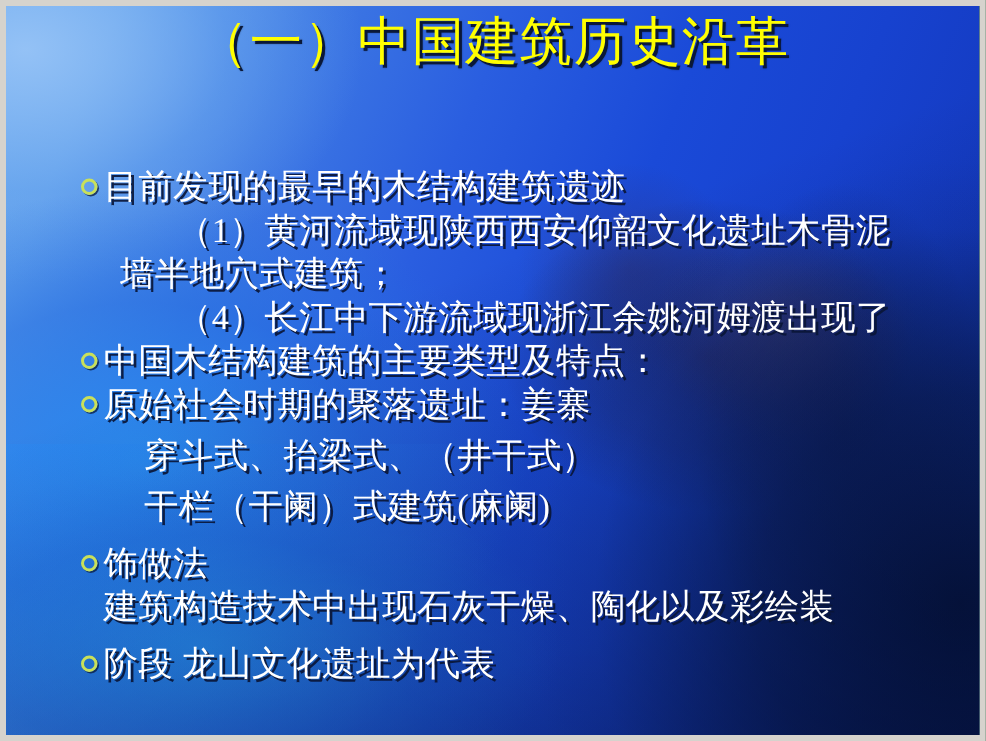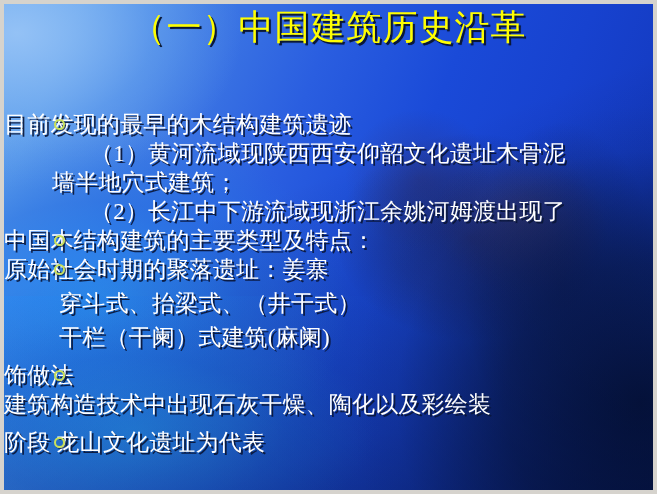--- a/index.html
+++ b/index.html
@@ -109,20 +109,21 @@
 
   #body-block {
     position: absolute;
     left: 0;
     right: 0;
     top: 106px;
   }
 
   .bullet-row {
     position: relative;
+    padding-left: 65px;
     padding-right: 8px;
   }
   .bullet-mark {
     position: absolute;
     left: 50px;
     top: 9px;
     width: 11px;
     height: 11px;
     border: 2px solid #c9e05a;
     border-radius: 50%;
@@ -132,23 +133,24 @@
   .txt {
     color: #ffffff;
     font-size: 23px;
     line-height: 29px;
     letter-spacing: 0.2px;
     text-shadow: 2px 2px 0 rgba(10,22,55,0.92);
   }
   .plain-row {
     padding-left: 48px;
     padding-right: 8px;
+    margin-left: 28px;
   }
   .indent-1 { text-indent: 38px; }
-  .indent-center { padding-left: 55px; }
+  .indent-center { padding-left: 92px; }
   .gap-sm { height: 5px; }
   .gap-md { height: 9px; }
 </style>
 </head>
 <body>
 
 <div id="slide">
 
   <div class="bg-layer" id="bg-base"></div>
   <div class="bg-layer" id="bg-glow-topleft"></div>
@@ -175,21 +177,21 @@
 
       <div class="plain-row">
         <div class="txt indent-1">（1）黄河流域现陕西西安仰韶文化遗址木骨泥</div>
       </div>
 
       <div class="plain-row">
         <div class="txt">墙半地穴式建筑；</div>
       </div>
 
       <div class="plain-row">
-        <div class="txt indent-1">（2）长江中下游流域现浙江余姚河姆渡出现了</div>
+        <div class="txt indent-1">（4）长江中下游流域现浙江余姚河姆渡出现了</div>
       </div>
 
 
       <div class="bullet-row">
         <span class="bullet-mark"></span>
         <div class="txt">中国木结构建筑的主要类型及特点：</div>
       </div>
 
       <div class="bullet-row">
         <span class="bullet-mark"></span>

